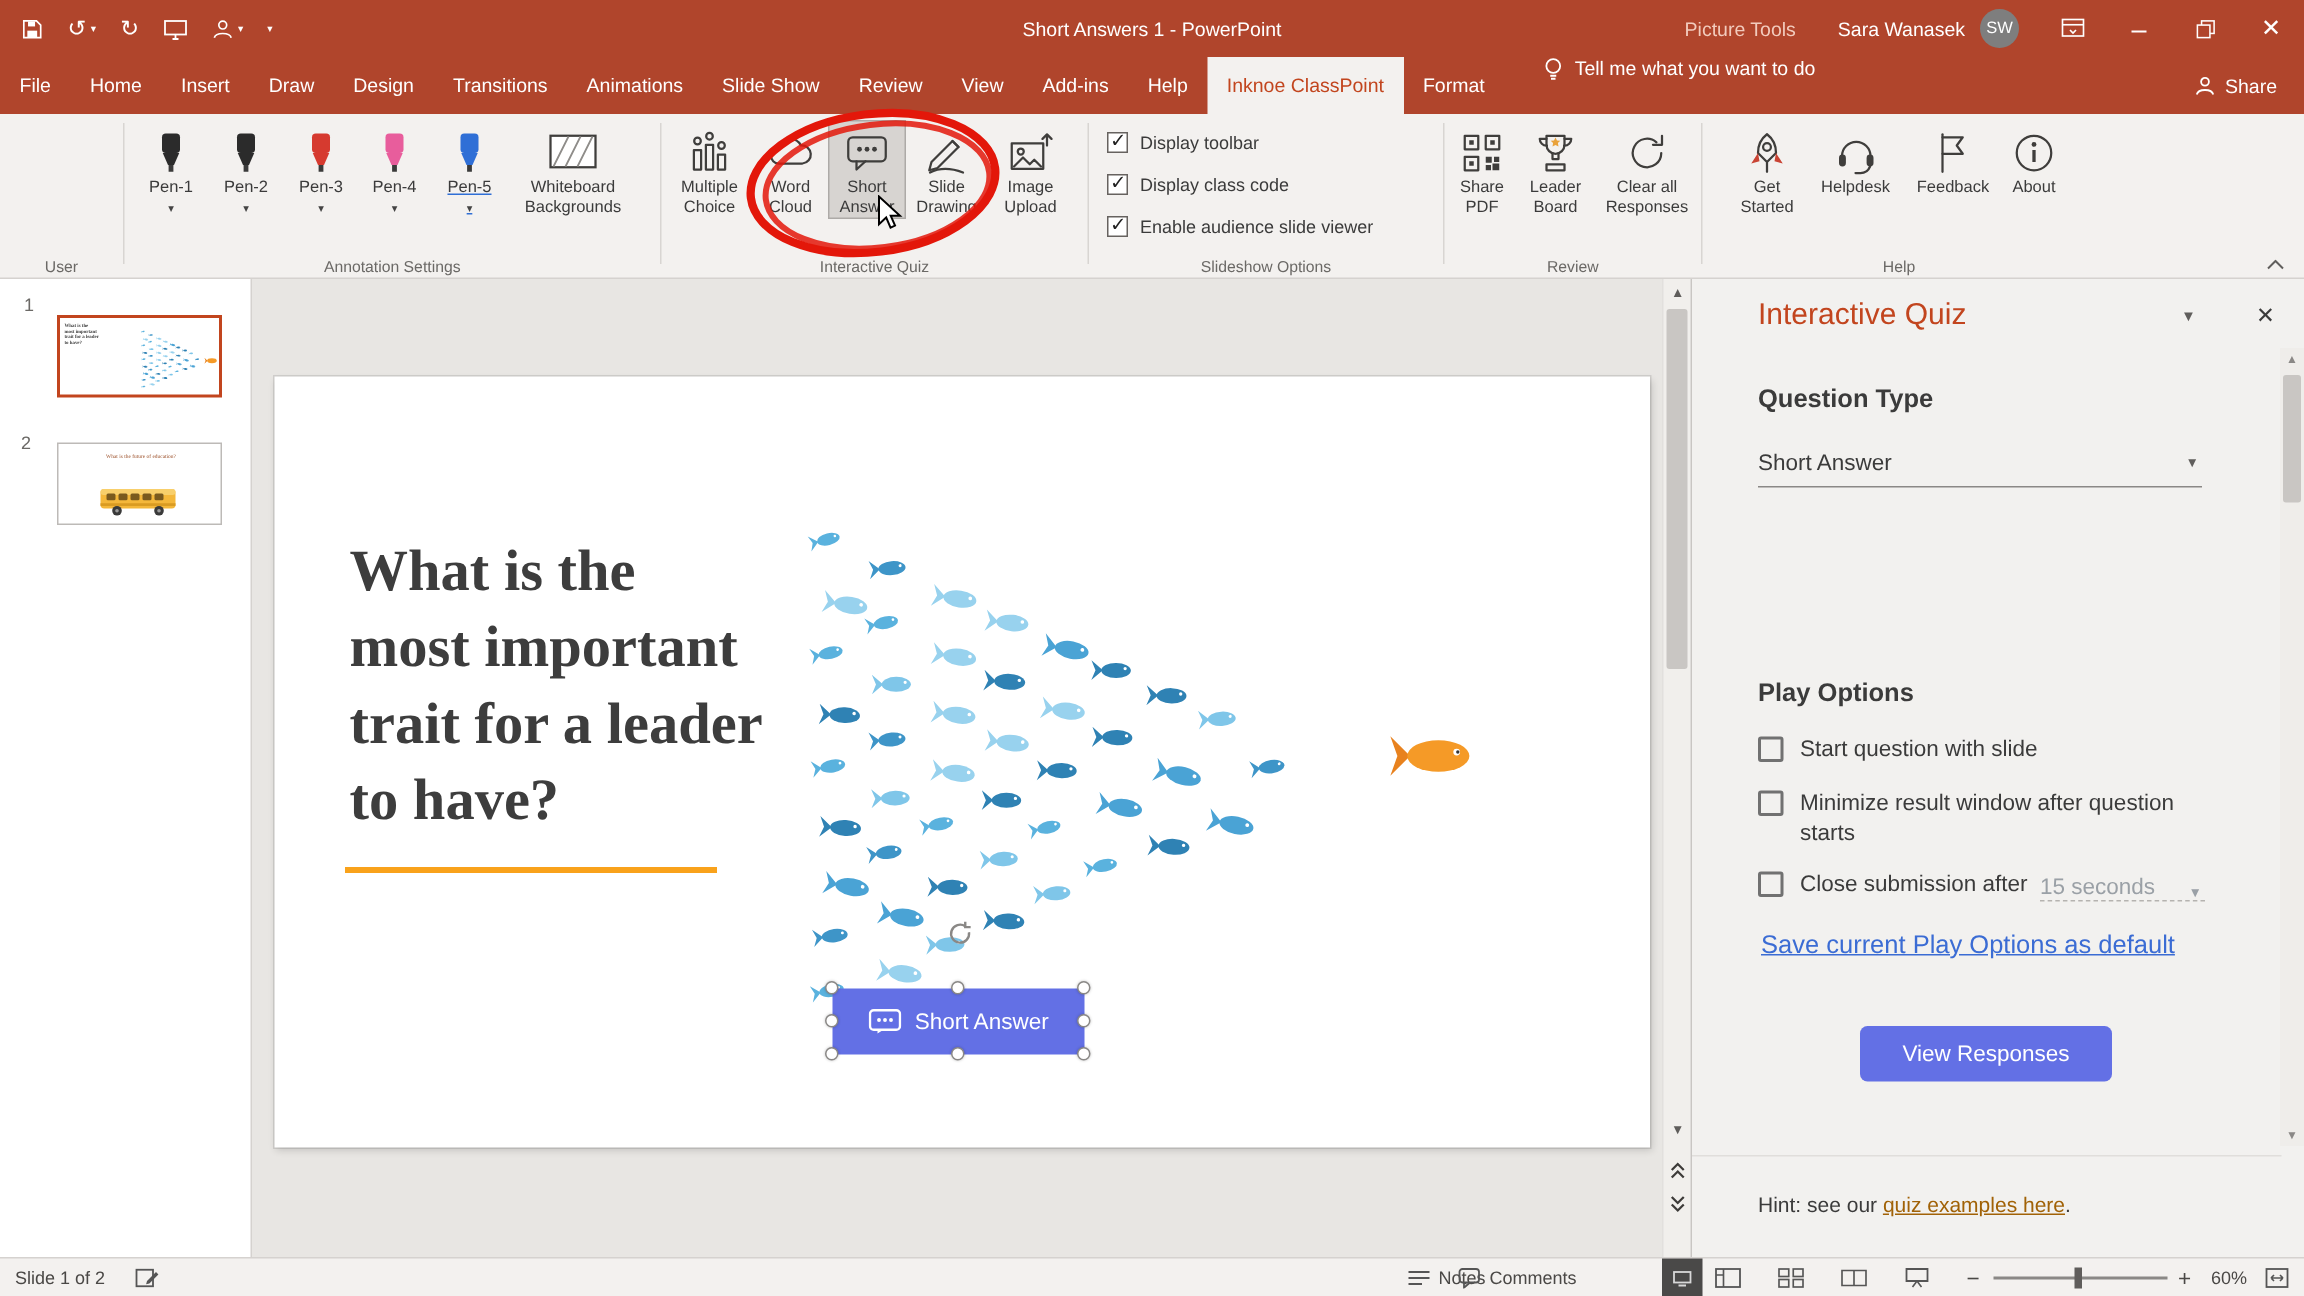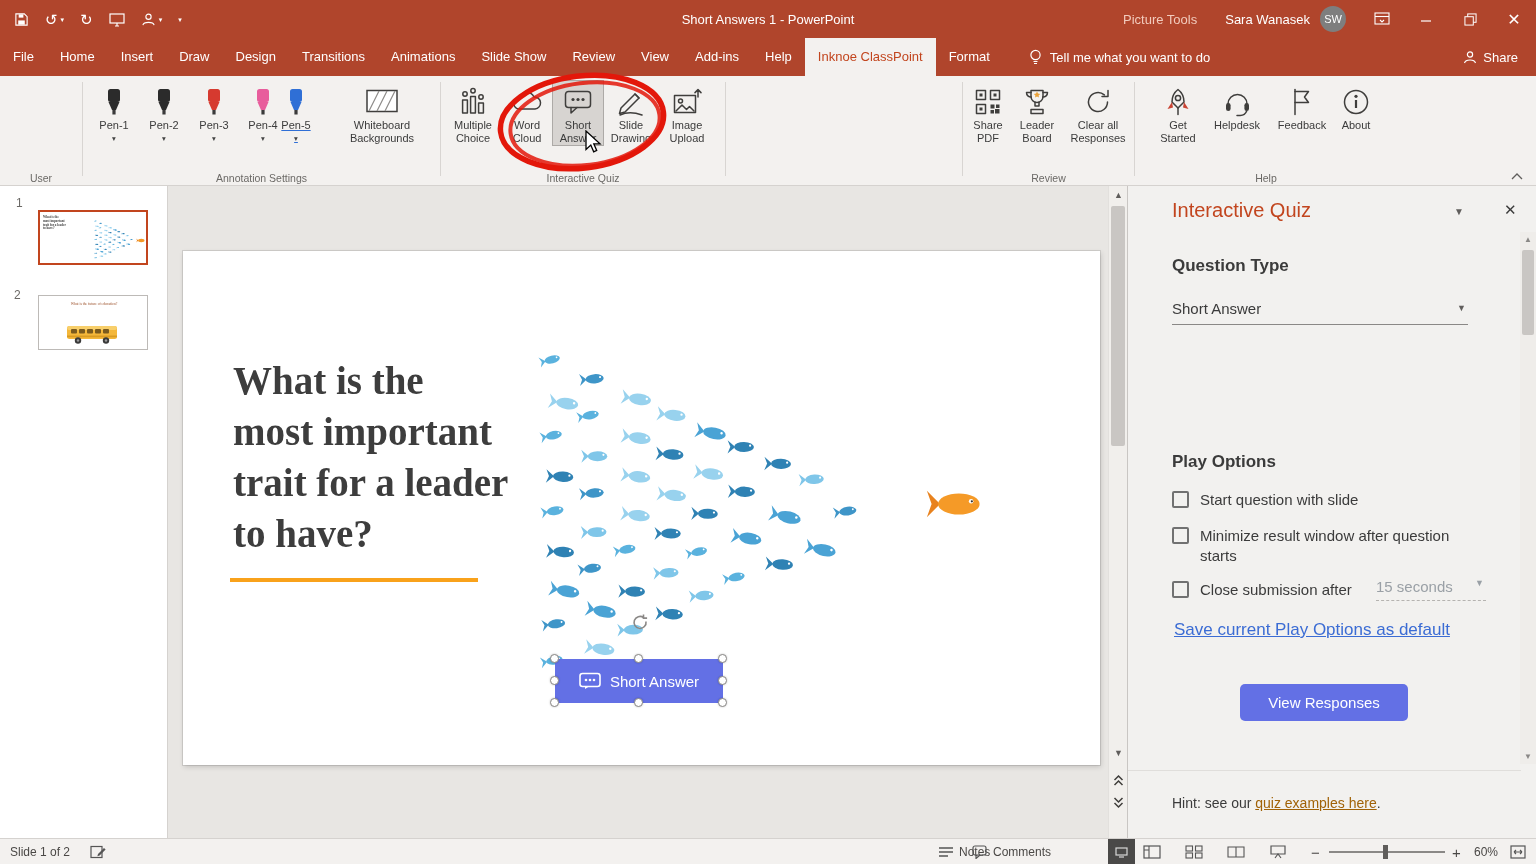--- a/index.html
+++ b/index.html
@@ -14,21 +14,21 @@
 .tb-title{position:absolute;left:0;right:0;text-align:center;font-size:13px;pointer-events:none}
 .tb-right{position:absolute;right:0;top:0;height:38px;display:flex;align-items:center}
 .ctx-label{font-size:13px;color:#F2CBBD;margin-right:28px}
 .tb-user{font-size:13px;margin-right:10px}
 .avatar-circle{width:26px;height:26px;border-radius:50%;background:#7E7E7E;color:#fff;font-size:11px;display:flex;align-items:center;justify-content:center;margin-right:14px;cursor:pointer}
 .winbtn{width:44px;height:38px;display:flex;align-items:center;justify-content:center;cursor:pointer}
 
 #tabrow{position:absolute;left:0;top:38px;width:1536px;height:38px;background:#B0452C;display:flex;align-items:stretch;color:#fff}
 .tab{padding:0 13px;line-height:38px;font-size:13px;cursor:pointer;white-space:nowrap}
 .tab.active{background:#F3F1EF;color:#C2451E}
-.tellme{display:flex;align-items:center;gap:8px;margin-left:26px;font-size:13px;cursor:pointer;white-space:nowrap}
+.tellme{display:flex;gap:8px;margin-left:26px;font-size:13px;cursor:pointer;white-space:nowrap}
 .tr-spacer{flex:1}
 .share-tab{display:flex;align-items:center;gap:6px;padding:0 18px;font-size:13px;cursor:pointer}
 
 #ribbon{position:absolute;left:0;top:76px;width:1536px;height:110px;background:#F3F1EF;border-bottom:1px solid #D5D2CF}
 .rgroup{position:absolute;top:0;height:110px}
 .gdiv{position:absolute;top:6px;height:94px;width:1px;background:#D8D5D2}
 .glabel{position:absolute;bottom:2px;left:0;right:0;text-align:center;font-size:10.5px;color:#6b6966;white-space:nowrap}
 .rbtn{position:absolute;top:4px;display:flex;flex-direction:column;align-items:center;cursor:pointer;border:1px solid transparent;padding-top:4px}
 .rbtn .ric{height:34px;display:flex;align-items:center;justify-content:center}
 .l1,.l2,.rlbl{font-size:11px;line-height:13px;color:#3b3b3b;text-align:center;white-space:nowrap}
@@ -70,21 +70,21 @@
 
 #panel{position:absolute;left:1127px;top:186px;width:409px;height:652px;background:#F2F1EF;border-left:1px solid #C9C6C3}
 .p-title{position:absolute;left:44px;top:13px;font-size:20px;color:#C2451E}
 .p-caret{position:absolute;left:326px;top:20px;font-size:10px;color:#605E5C;cursor:pointer}
 .p-close{position:absolute;left:376px;top:15px;font-size:15px;color:#3b3b3b;cursor:pointer}
 .p-h{position:absolute;left:44px;font-size:17px;font-weight:700;color:#3b3b3b}
 .p-dd{position:absolute;left:44px;top:106px;width:296px;height:33px;border-bottom:1px solid #8a8886;font-size:15px;color:#3b3b3b;display:flex;align-items:center;cursor:pointer}
 .dd-caret{position:absolute;right:2px;font-size:9px;color:#605E5C}
 .p-opt{position:absolute;left:44px;width:302px;display:flex;align-items:flex-start;gap:11px;font-size:15px;line-height:20px;color:#3b3b3b;cursor:pointer}
 .pcb{width:17px;height:17px;border:2px solid #717171;border-radius:2px;background:transparent;flex:0 0 17px;margin-top:1px;position:relative}
-.p-ddl{position:absolute;left:248px;top:392px;width:110px;height:23px;border-bottom:1px dashed #b5b3b0;color:#9aa0a6;font-size:15px;display:flex;align-items:flex-start;cursor:pointer}
+.p-ddl{position:absolute;left:232px;top:392px;width:110px;height:23px;border-bottom:1px dashed #b5b3b0;color:#9aa0a6;font-size:15px;display:flex;align-items:flex-end;cursor:pointer}
 .p-ddl .dd-caret{color:#9aa0a6}
 .p-link{position:absolute;left:46px;top:434px;font-size:17px;color:#3B6CD4;text-decoration:underline;cursor:pointer}
 .p-btn{position:absolute;left:112px;top:498px;width:168px;height:37px;background:#6370E5;color:#fff;border:none;border-radius:5px;font-size:15px;font-family:inherit;cursor:pointer}
 .p-footer{position:absolute;left:0;top:584px;width:393px;height:68px;border-top:1px solid #E0DEDB;font-size:14px;color:#3b3b3b;padding:24px 0 0 44px}
 .p-link2{color:#a16207;text-decoration:underline;cursor:pointer}
 .pscroll{position:absolute;right:0;top:46px;width:16px;height:532px;background:#EFEDEA}
 .pthumb{position:absolute;left:2px;top:18px;width:12px;height:85px;background:#C9C6C3;border-radius:2px;cursor:pointer}
 .psarr{position:absolute;left:0;width:16px;text-align:center;font-size:8px;color:#8a8886;cursor:pointer}
 
 #statusbar{position:absolute;left:0;top:838px;width:1536px;height:26px;background:#F3F1EF;border-top:1px solid #D5D2CF;font-size:12px;color:#4a4846}
@@ -235,21 +235,21 @@
       <span class="ric">
           <svg width="22" height="30" viewBox="0 0 22 30">
             <rect x="5" y="2" width="12" height="13" rx="2.5" fill="currentColor"></rect>
             <path d="M5.5 15h11L13 23H9z" fill="currentColor"></path>
             <rect x="9.4" y="23" width="3.2" height="4.5" fill="#3a3a3a"></rect>
           </svg>
         </span>
       <span class="rlbl">Pen-4</span>
       <span class="caret8">▾</span>
     </div>
-    <div class="rbtn" style="left: 190px; width: 46px; color: rgb(47, 111, 214); text-decoration: underline;">
+    <div class="rbtn" style="left: 207px; width: 46px; color: rgb(47, 111, 214); text-decoration: underline;">
       <span class="ric">
           <svg width="22" height="30" viewBox="0 0 22 30">
             <rect x="5" y="2" width="12" height="13" rx="2.5" fill="currentColor"></rect>
             <path d="M5.5 15h11L13 23H9z" fill="currentColor"></path>
             <rect x="9.4" y="23" width="3.2" height="4.5" fill="#3a3a3a"></rect>
           </svg>
         </span>
       <span class="rlbl">Pen-5</span>
       <span class="caret8">▾</span>
     </div>
@@ -326,20 +326,35 @@
             <path class="icg" d="M26 10V3M23 5.6L26 2.6l3 3"></path>
           </svg>
         </span>
       <span class="l1">Image</span>
       <span class="l2">Upload</span>
     </div>
     <div class="glabel">Interactive Quiz</div>
   </div>
   <div class="gdiv" style="left:725px"></div>
 
+  <div class="rgroup" style="left:726px;width:236px">
+    <label class="ropt" style="top:12px">
+      <span class="cb checked"></span>
+      <span>Display toolbar</span>
+    </label>
+    <label class="ropt" style="top:40px">
+      <span class="cb checked"></span>
+      <span>Display class code</span>
+    </label>
+    <label class="ropt" style="top:68px">
+      <span class="cb checked"></span>
+      <span>Enable audience slide viewer</span>
+    </label>
+    <div class="glabel">Slideshow Options</div>
+  </div>
   <div class="gdiv" style="left:962px"></div>
 
   <div class="rgroup" style="left:963px;width:171px">
     <div class="rbtn" style="left:3px;width:44px">
       <span class="ric">
           <svg width="30" height="30">
             <g class="icg">
               <rect x="3.5" y="3.5" width="9" height="9"></rect>
               <rect x="17.5" y="3.5" width="9" height="9"></rect>
               <rect x="3.5" y="17.5" width="9" height="9"></rect>

